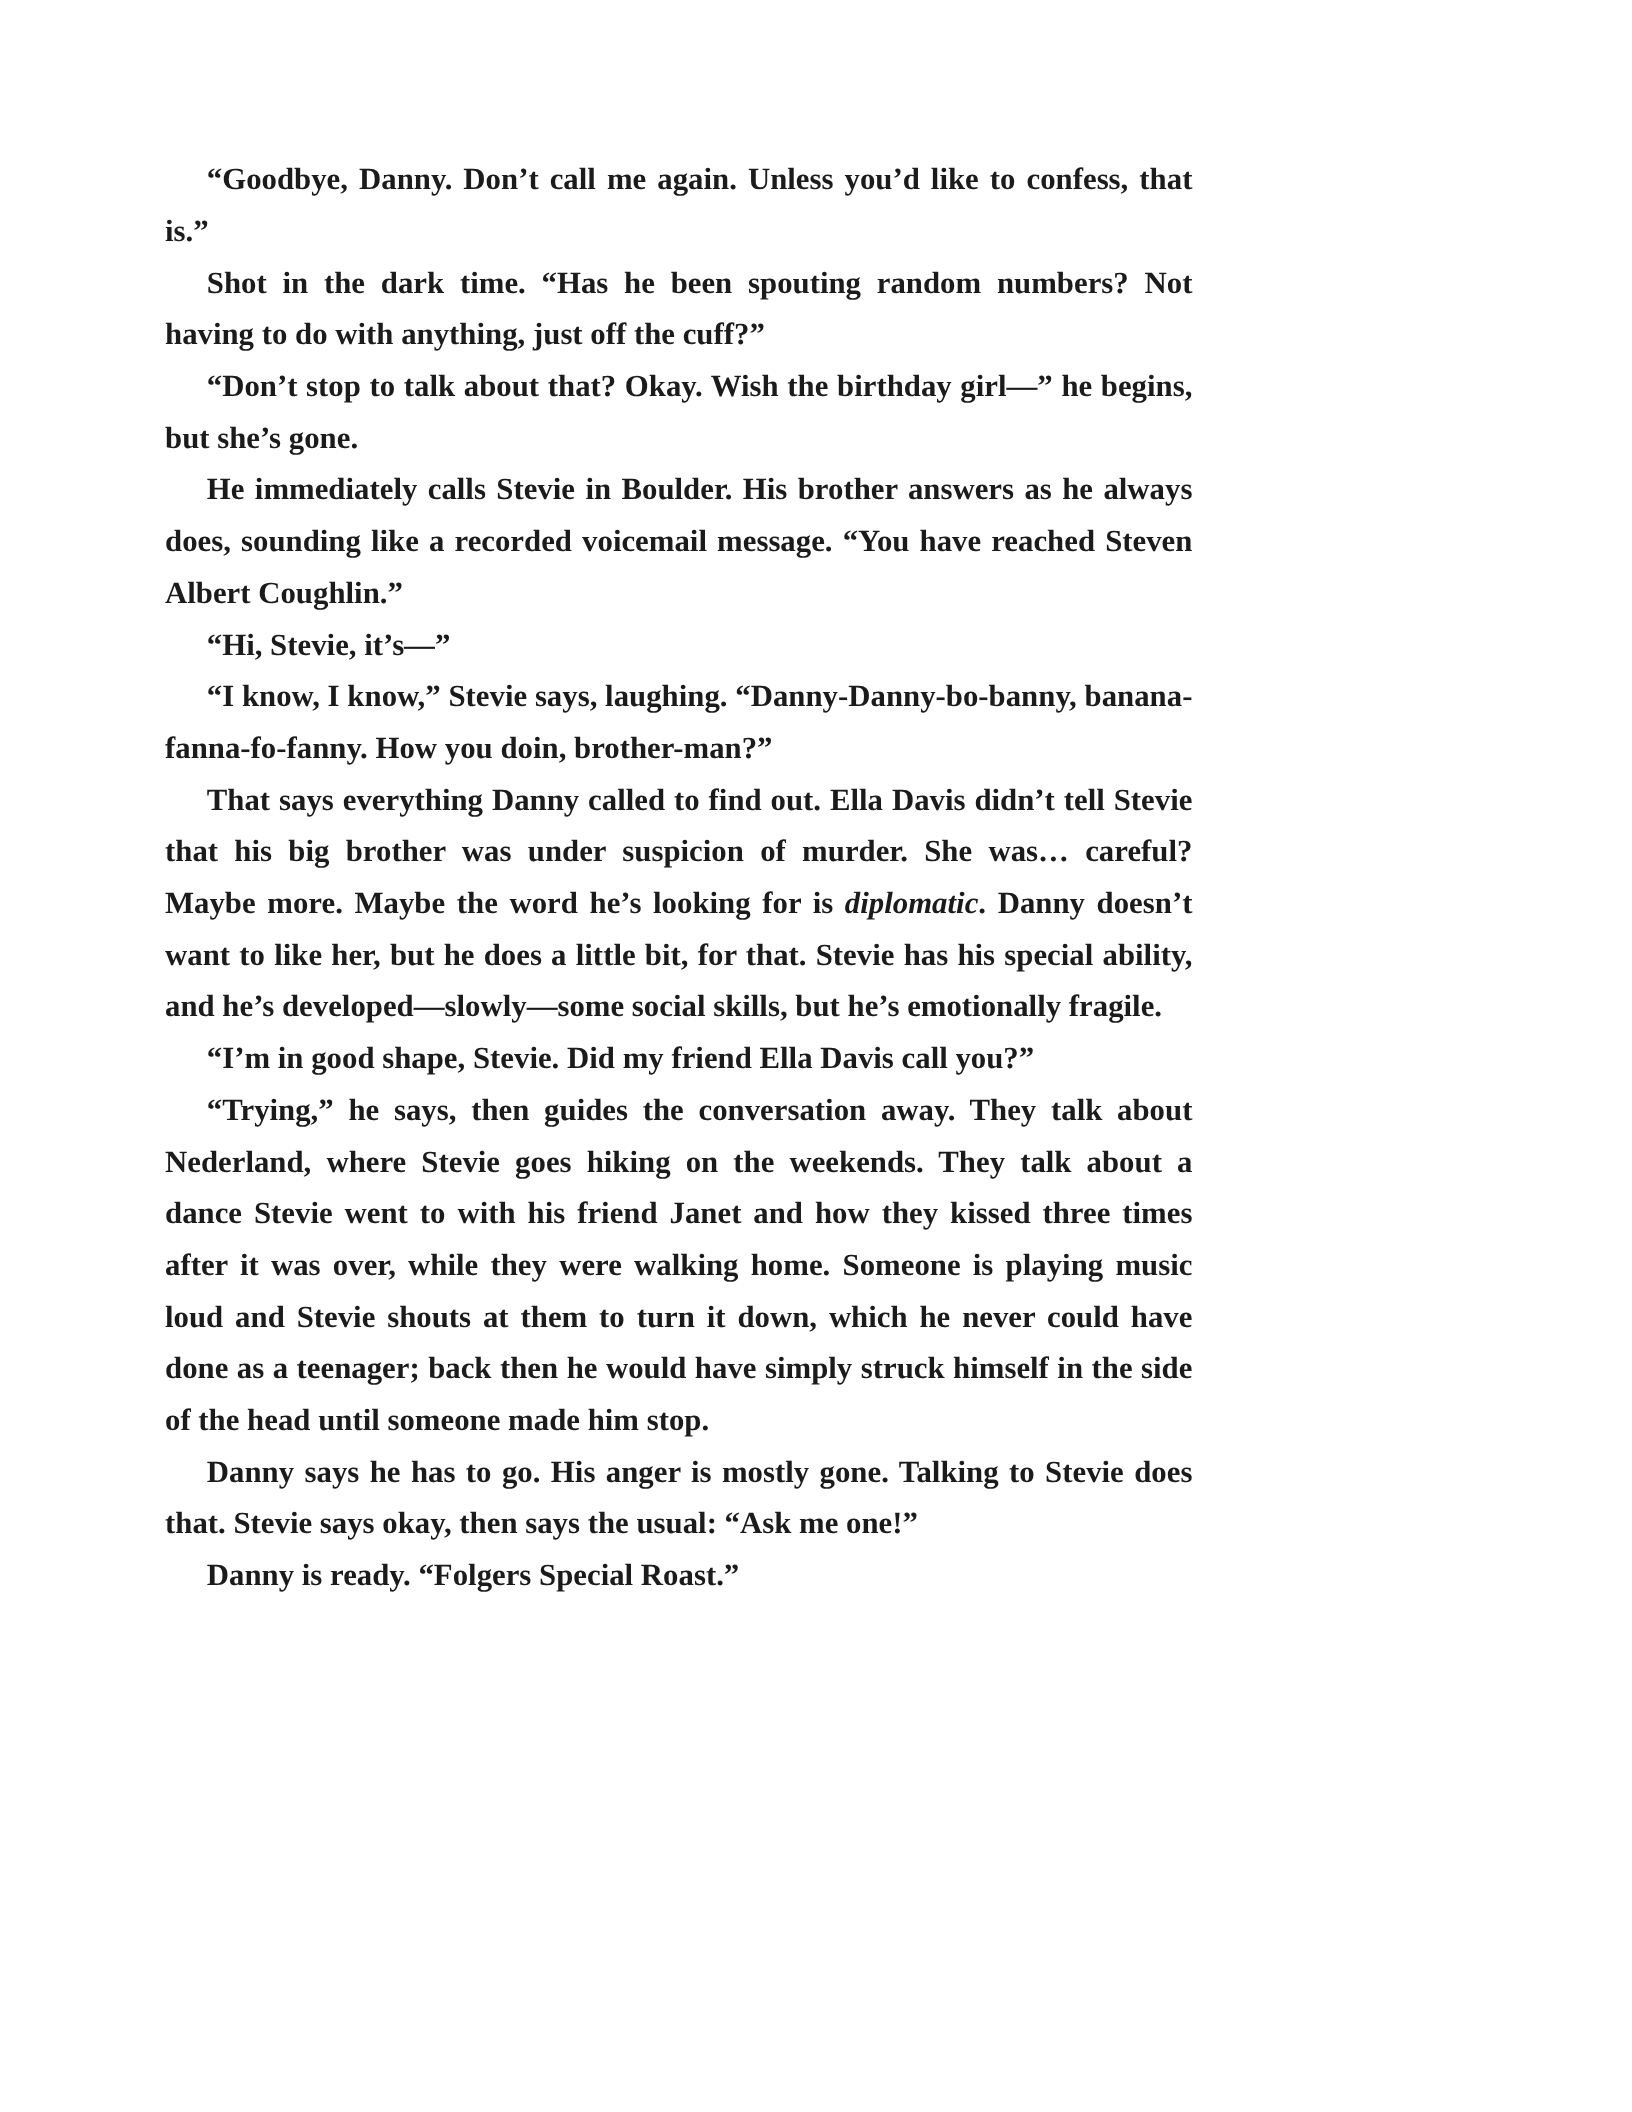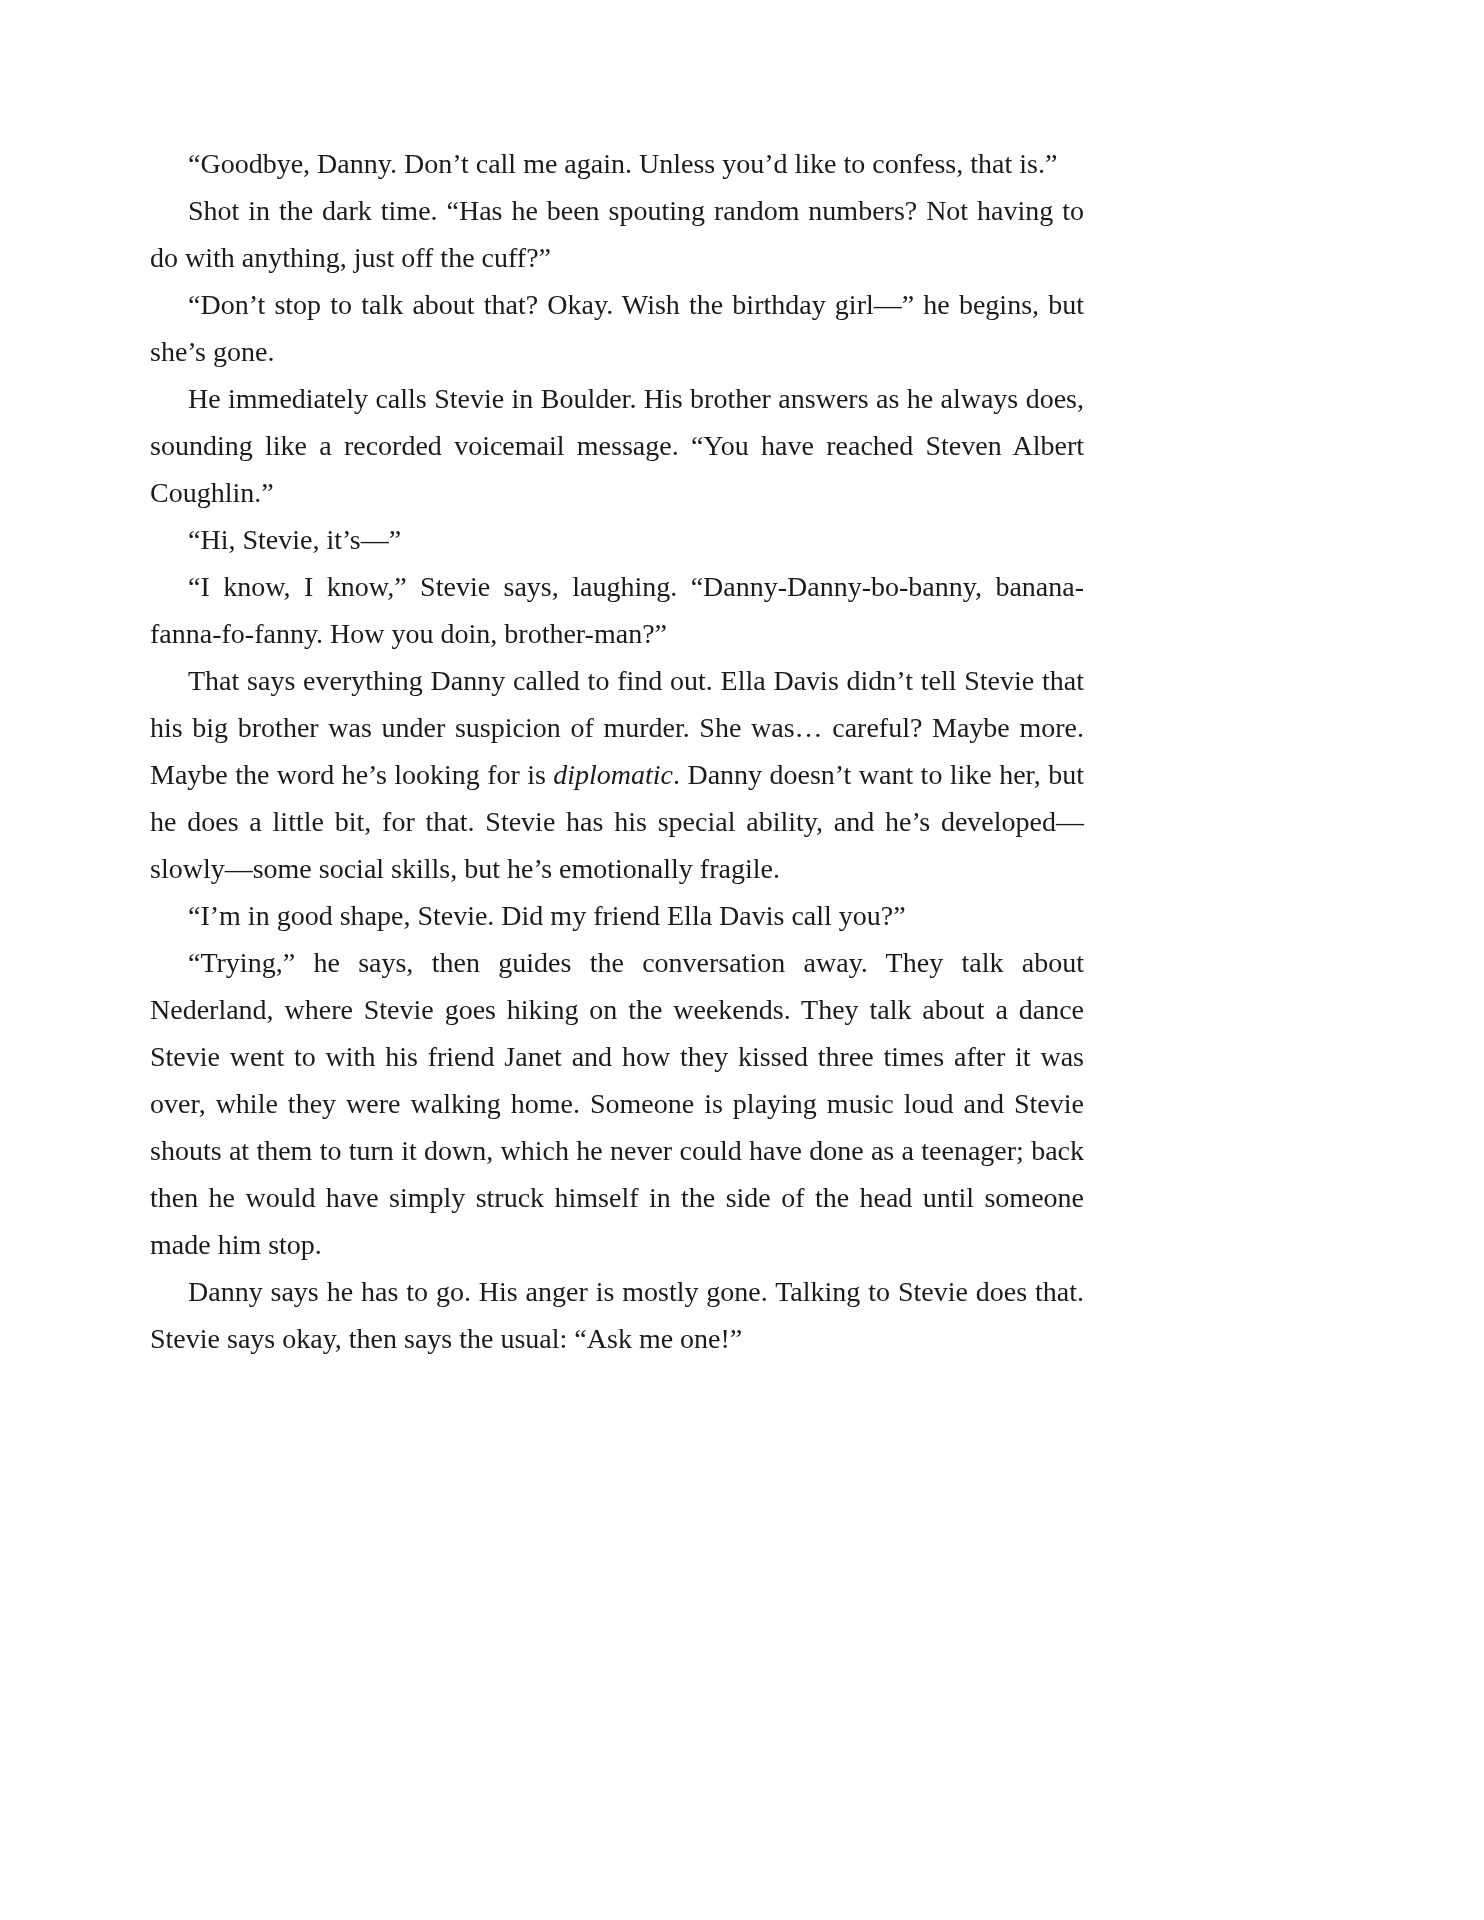--- a/index.html
+++ b/index.html
@@ -8,20 +8,21 @@
     background: #ffffff;
   }
   .book-page {
     position: relative;
     width: 1484px;
     height: 1920px;
     background: #ffffff;
     box-sizing: border-box;
     padding: 140px 400px 0 150px;
     overflow: hidden;
+    font-weight: bold;
   }
   .text-block {
     font-family: "Liberation Serif", "DejaVu Serif", serif;
     font-size: 28px;
     line-height: 47px;
     color: #1b1b1b;
     text-align: justify;
   }
   .text-block p {
     margin: 0;
@@ -46,15 +47,16 @@
     <p>“Hi, Stevie, it’s—”</p>
     <p>“I know, I know,” Stevie says, laughing. “Danny-Danny-bo-banny, banana-fanna-fo-fanny. How you doin, brother-man?”</p>
 
     <p>
       <span>That says everything Danny called to find out. Ella Davis didn’t tell Stevie that his big brother was under suspicion of murder. She was… careful? Maybe more. Maybe the word he’s looking for is </span><span class="italic">diplomatic</span><span>. Danny doesn’t want to like her, but he does a little bit, for that. Stevie has his special ability, and he’s developed—slowly—some social skills, but he’s emotionally fragile.</span>
     </p>
 
     <p>“I’m in good shape, Stevie. Did my friend Ella Davis call you?”</p>
     <p>“Trying,” he says, then guides the conversation away. They talk about Nederland, where Stevie goes hiking on the weekends. They talk about a dance Stevie went to with his friend Janet and how they kissed three times after it was over, while they were walking home. Someone is playing music loud and Stevie shouts at them to turn it down, which he never could have done as a teenager; back then he would have simply struck himself in the side of the head until someone made him stop.</p>
     <p>Danny says he has to go. His anger is mostly gone. Talking to Stevie does that. Stevie says okay, then says the usual: “Ask me one!”</p>
+    <p>Danny is ready. “Folgers Special Roast.”</p>
 
   </div>
 </div>
 
 </body></html>

